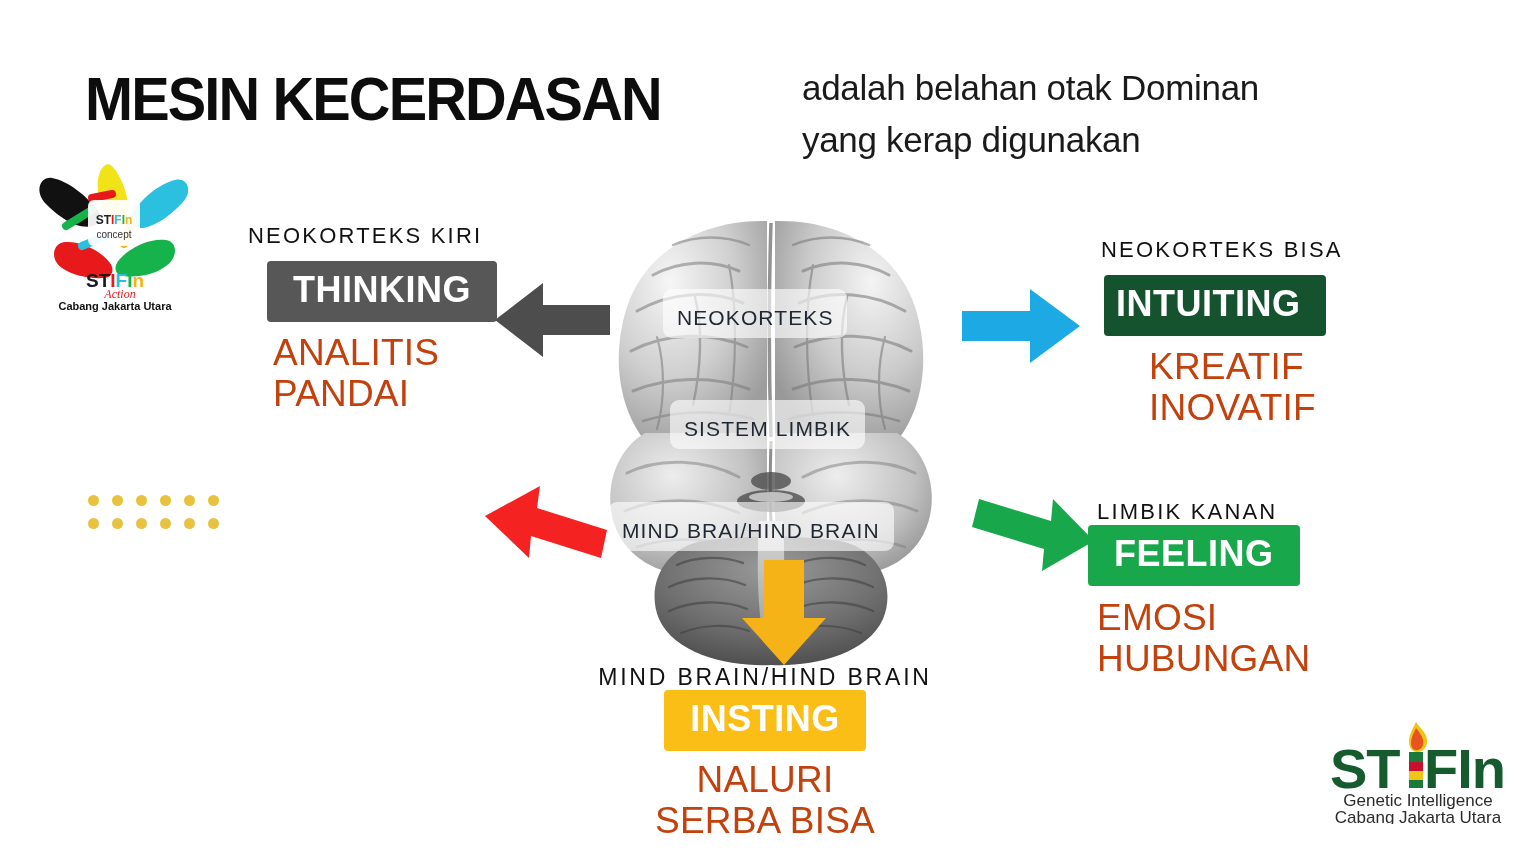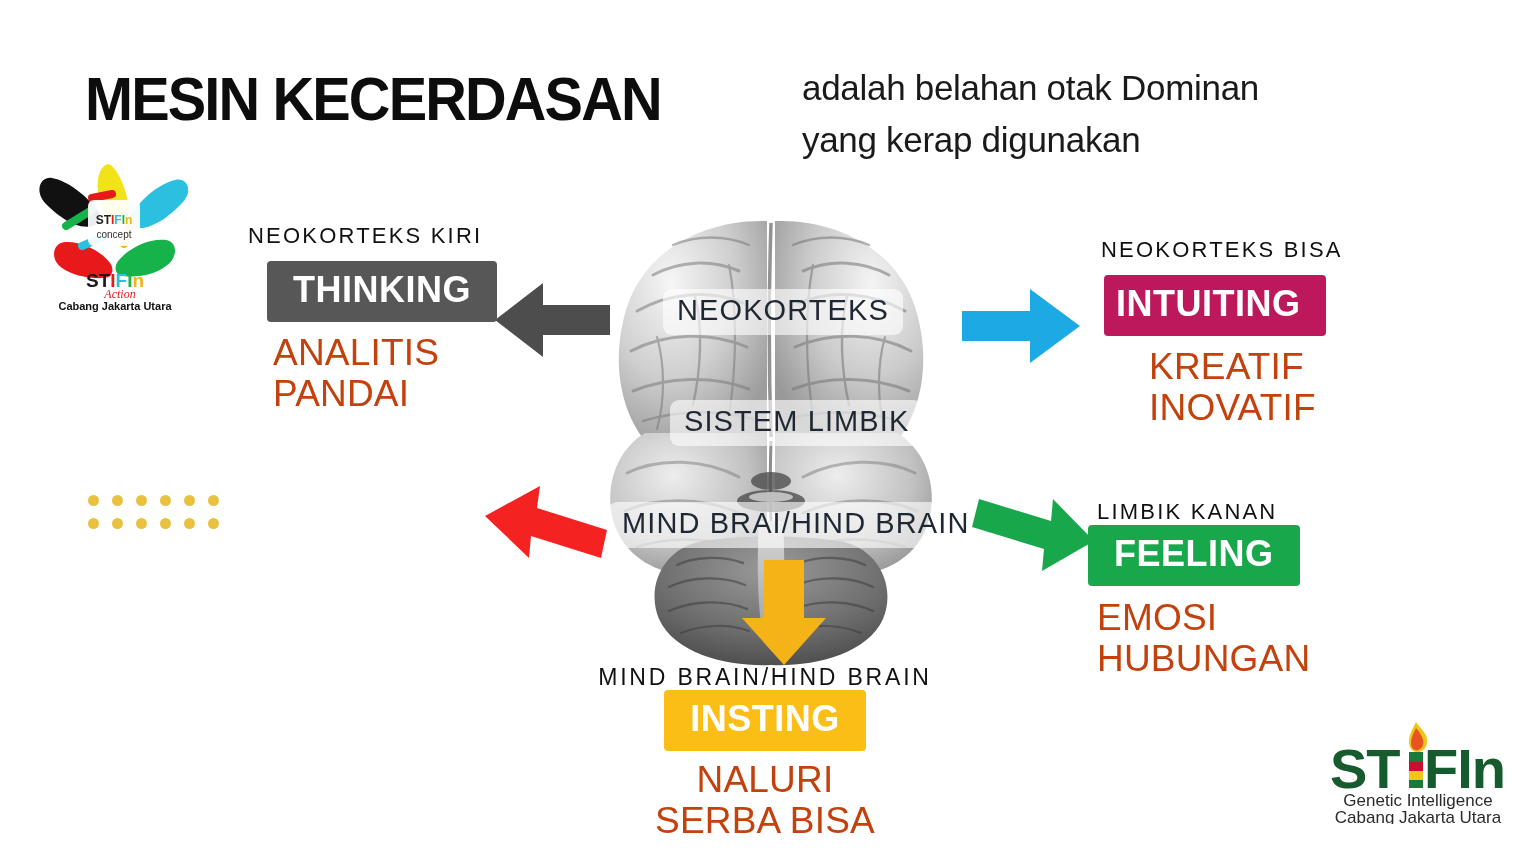--- a/index.html
+++ b/index.html
@@ -47,23 +47,23 @@
     width: 436px; height: 470px;
   }
   .brain-wrap svg { display: block; width: 100%; height: 100%; }
 
   
   .center-label {
     position: absolute;
     background: rgba(255,255,255,0.62);
     border-radius: 9px;
     color: #1f2733;
-    font-size: 29px;
+    font-size: 21px;
     letter-spacing: 1.1px;
-    padding: 5px 14px 8px;
+    padding: 17px 14px 8px;
     white-space: nowrap;
     text-align: center;
   }
   #lbl-neokorteks { left: 663px; top: 289px; }
   #lbl-limbik     { left: 670px; top: 400px; }
   #lbl-hind       { left: 608px; top: 502px; }
 
   
   .quad { position: absolute; }
   .quad .cap {
@@ -335,21 +335,21 @@
 
   <div class="quad" id="q-thinking">
     <div class="cap">NEOKORTEKS KIRI</div>
     <div class="pill" style="background:#575757;">THINKING</div>
     <div class="traits">ANALITIS
 PANDAI</div>
   </div>
 
   <div class="quad" id="q-intuiting">
     <div class="cap">NEOKORTEKS BISA</div>
-    <div class="pill" style="background:#be185d;padding-left:12px;">INTUITING</div>
+    <div class="pill" style="background:#14532d;padding-left:12px;">INTUITING</div>
     <div class="traits">KREATIF
 INOVATIF</div>
   </div>
 
 
   <div class="quad" id="q-feeling">
     <div class="cap">LIMBIK KANAN</div>
     <div class="pill" style="background:#18A84B;">FEELING</div>
     <div class="traits">EMOSI
 HUBUNGAN</div>

